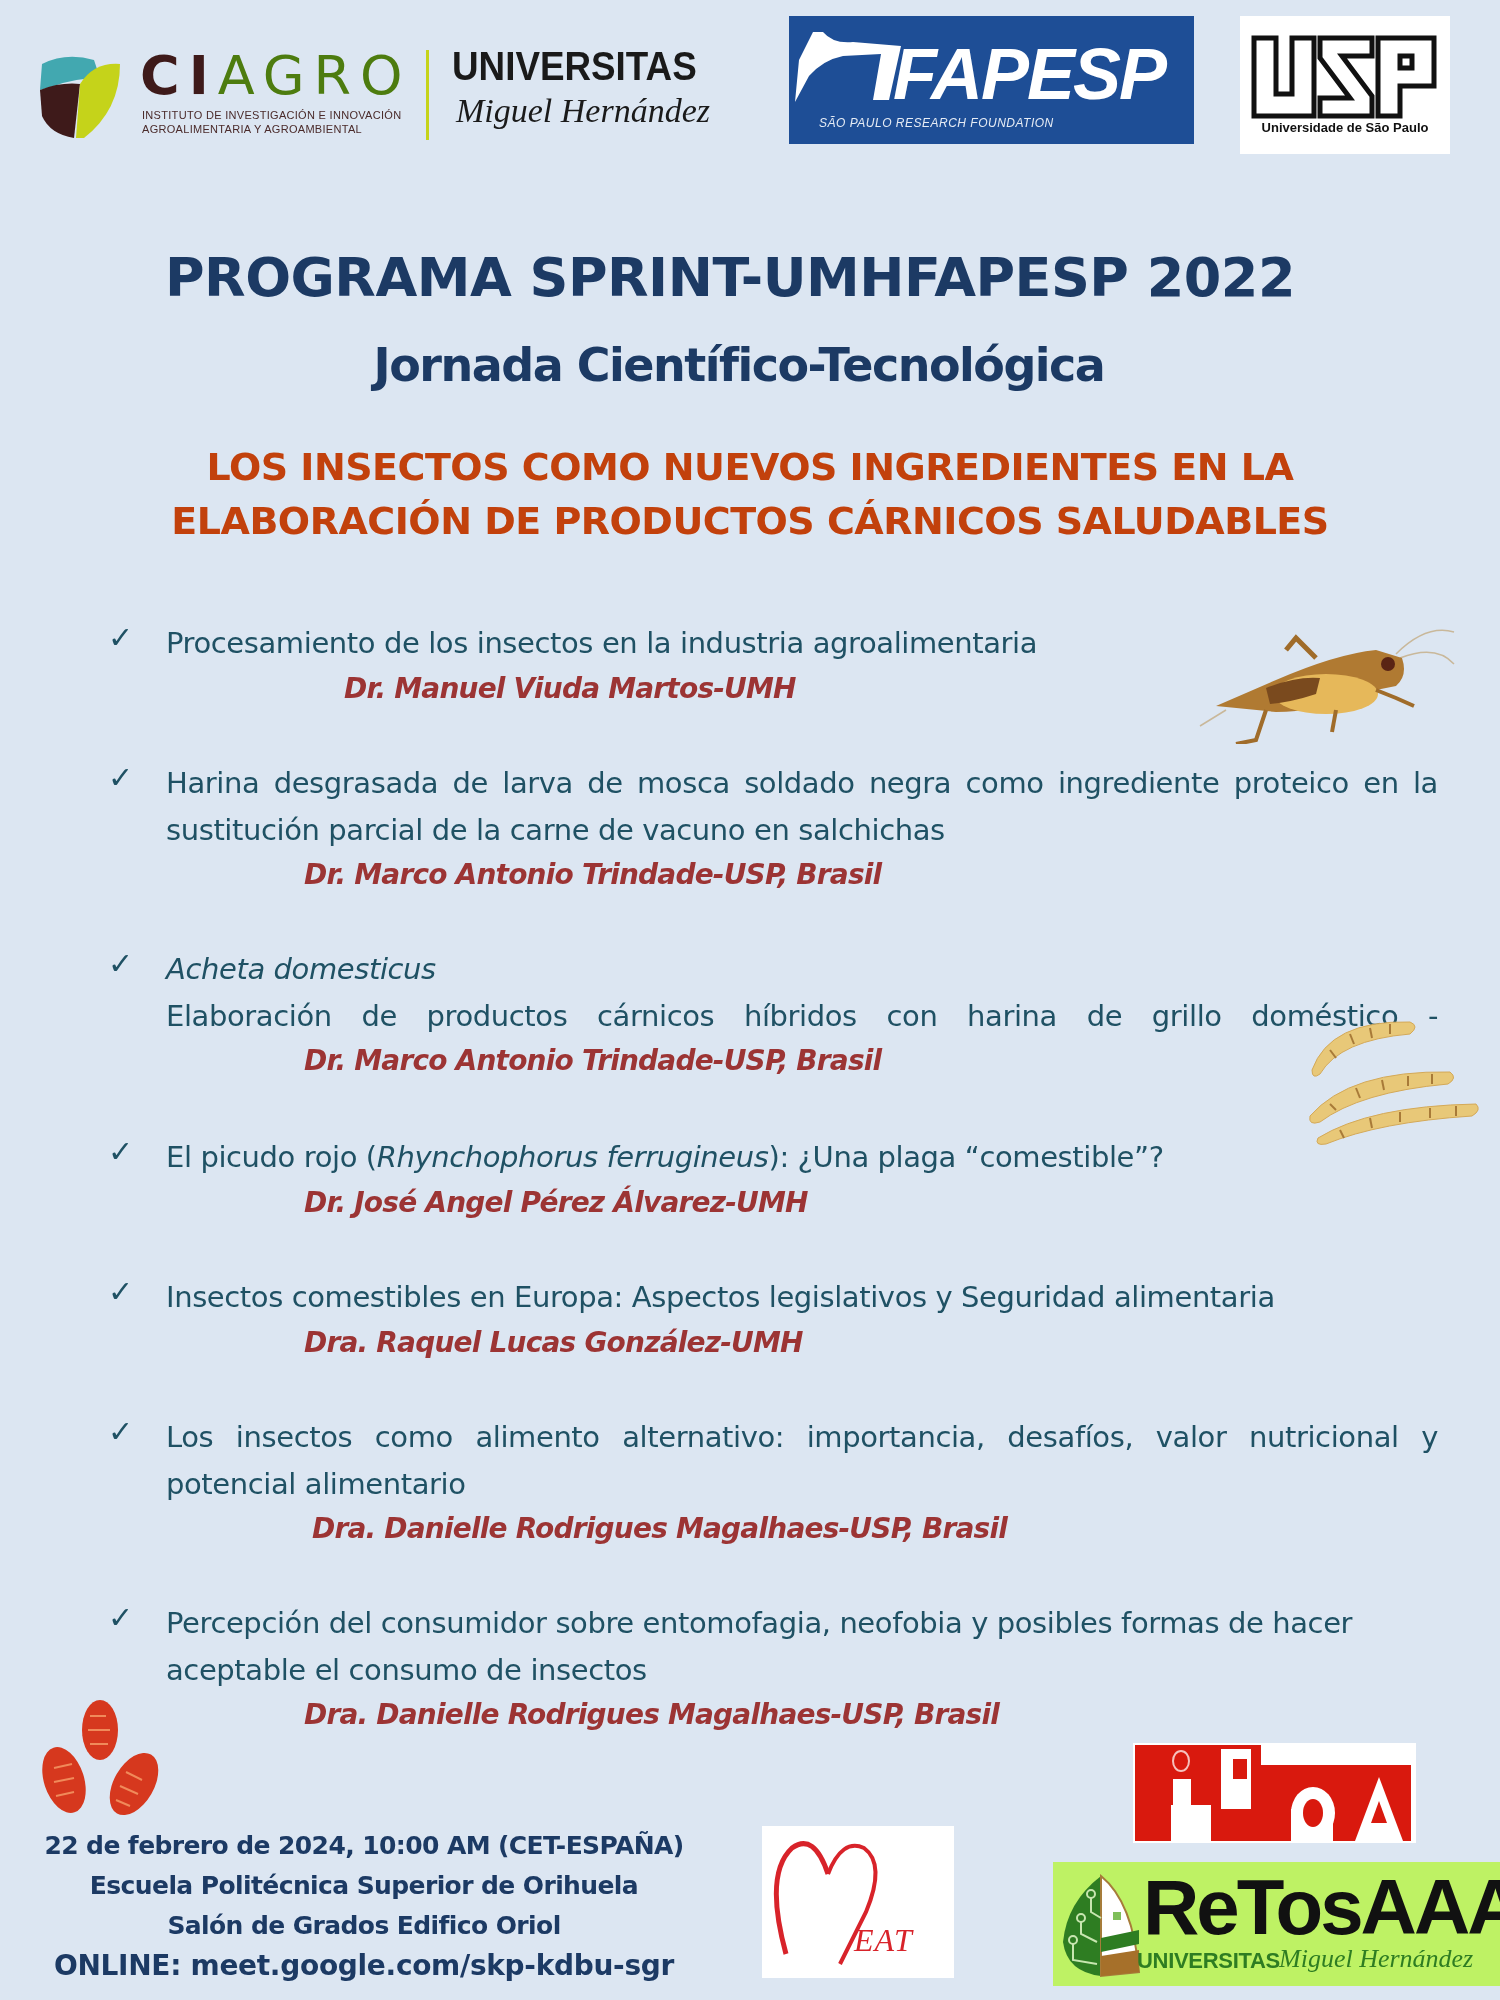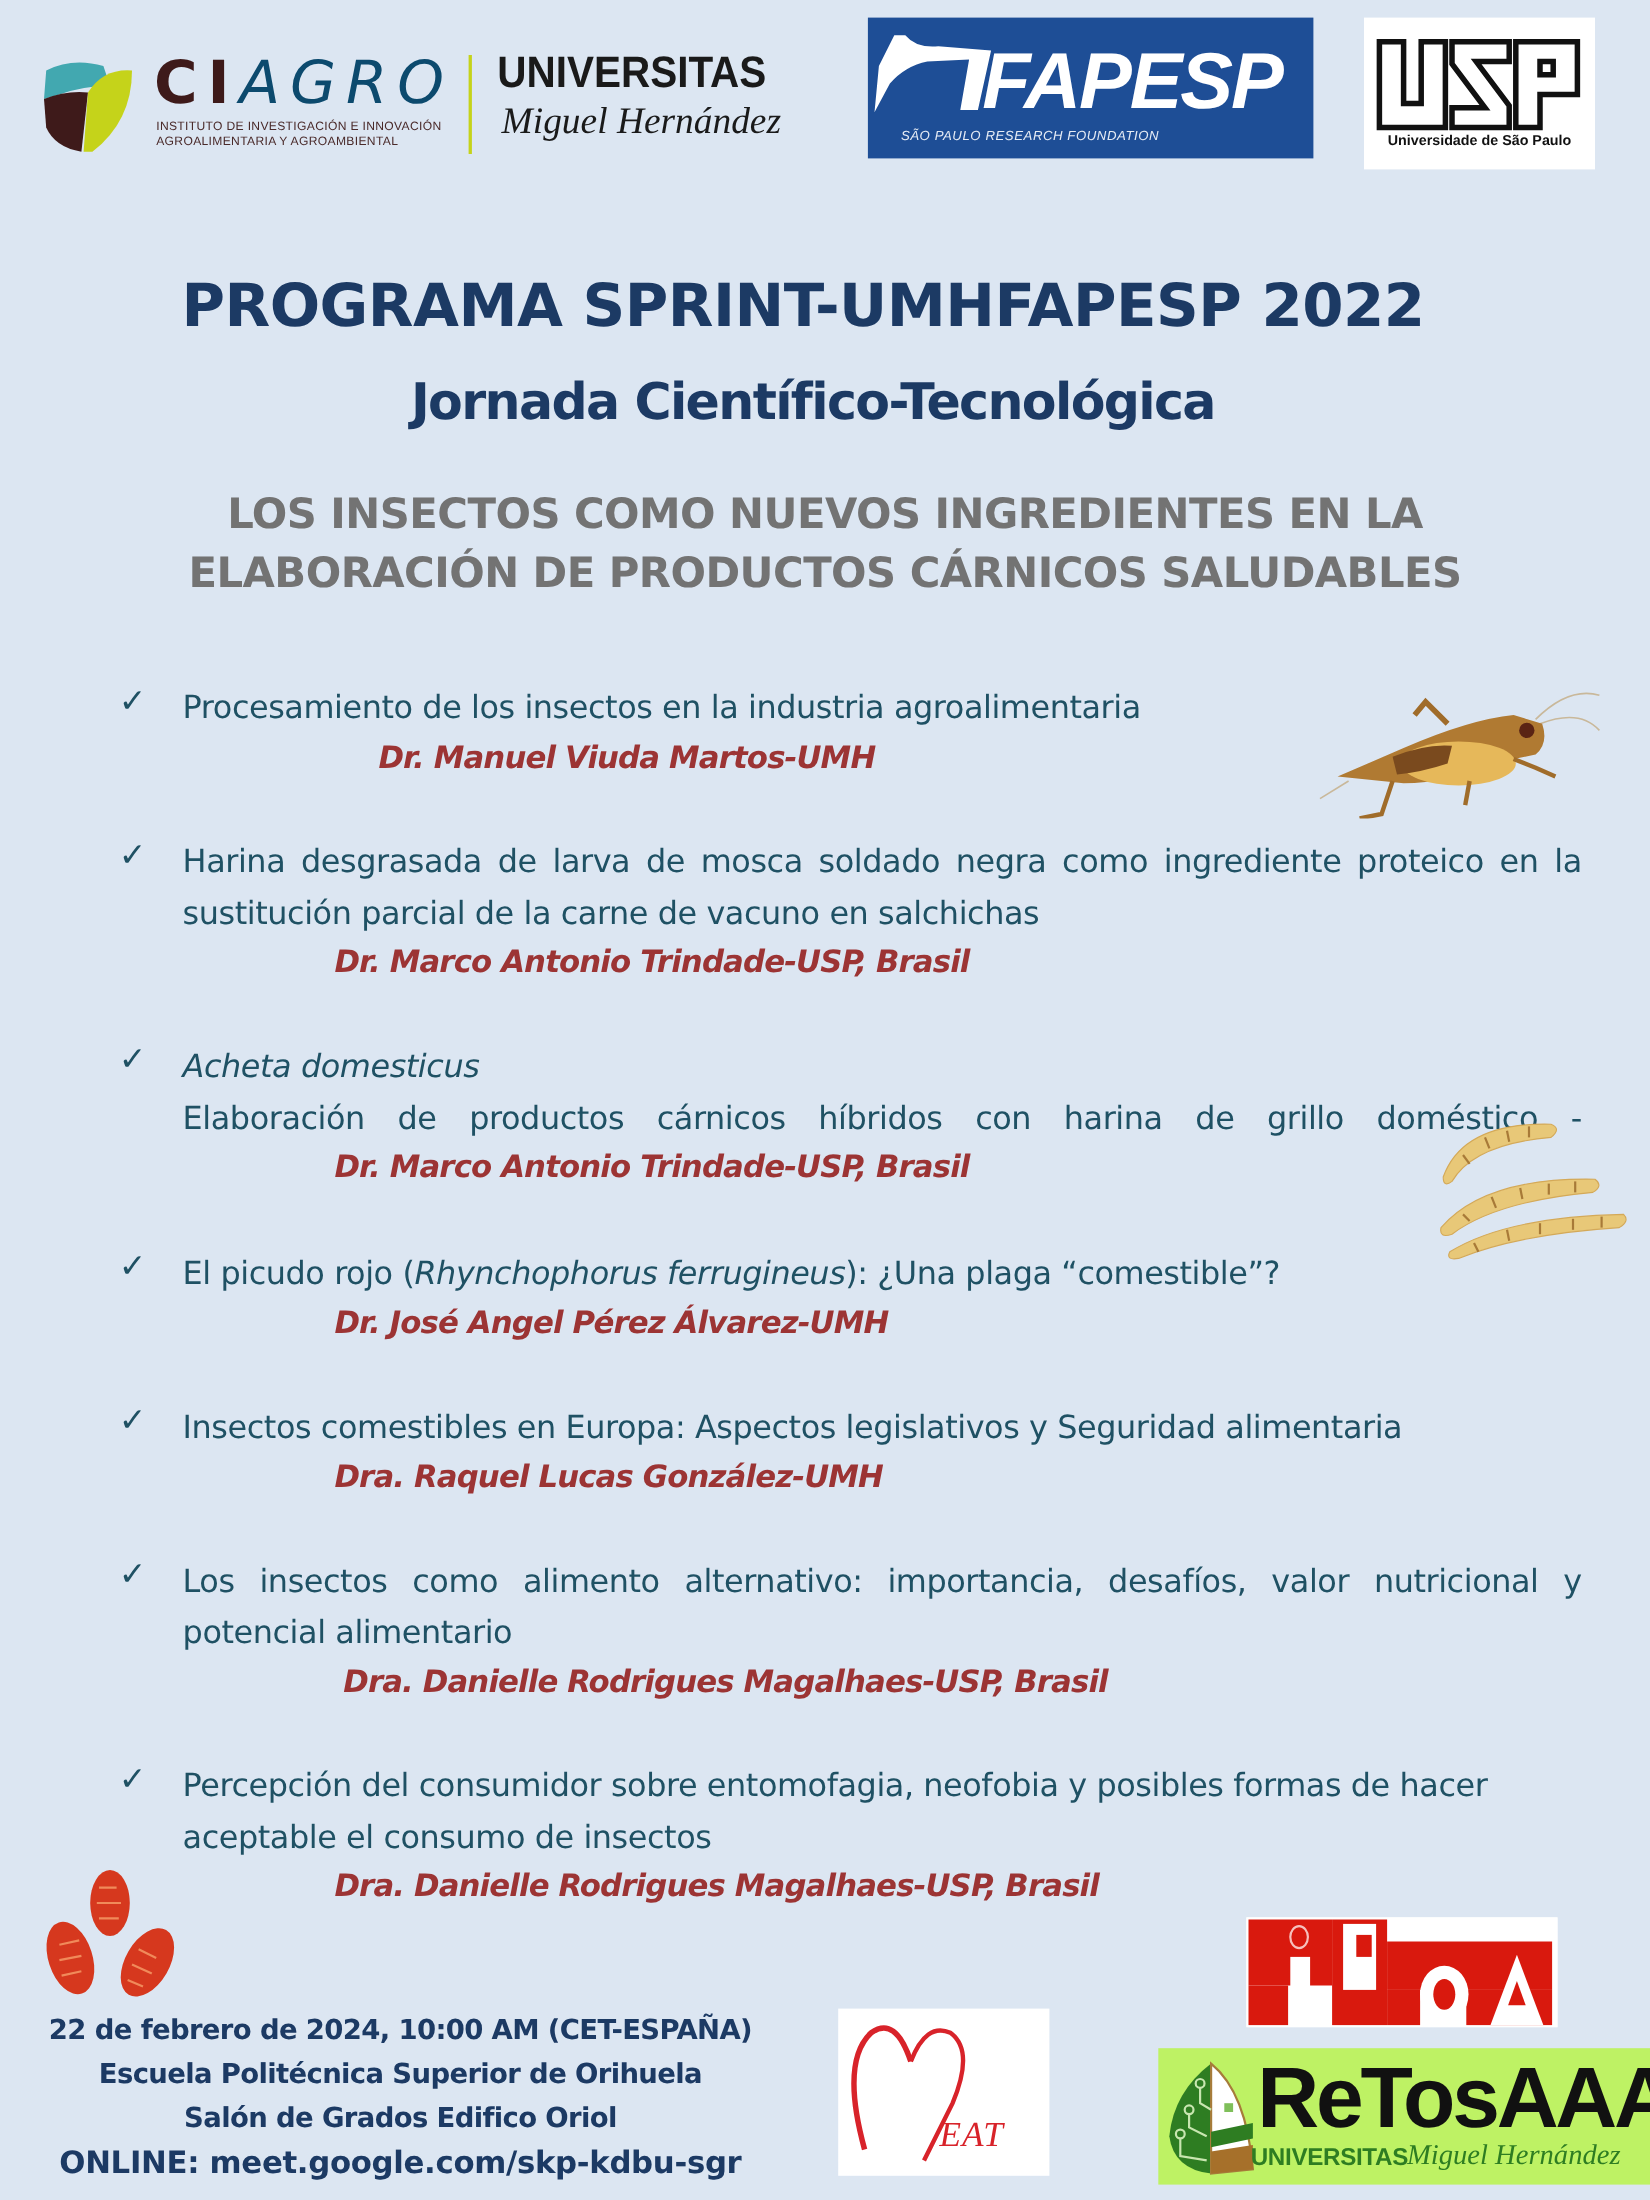--- a/index.html
+++ b/index.html
@@ -15,21 +15,21 @@
     
     #ciagro-logo { left: 36px; top: 46px; width: 370px; height: 100px; }
     #ciagro-mark { left: 0; top: 4px; width: 84px; height: 90px; }
     #ciagro-word {
       left: 104px; top: 0px;
       font-family: "DejaVu Sans", sans-serif;
       font-size: 54px; letter-spacing: 9px; font-weight: normal;
       line-height: 60px;
     }
     #ciagro-word .c { color: #3e1a1a; font-weight: bold; }
-    #ciagro-word .agro { color: #0c4a6e; font-style: italic; }
+    #ciagro-word .agro { color: #4d7c0f; }
     #ciagro-sub {
       left: 106px; top: 62px; width: 270px;
       font-family: "Liberation Sans Narrow", "Liberation Sans", sans-serif;
       font-size: 11px; line-height: 14px; color: #4a2a2a; letter-spacing: 0.3px;
     }
     #ciagro-divider { left: 426px; top: 50px; width: 3px; height: 90px; background: #c5d31a; }
 
     #umh-logo { left: 452px; top: 44px; width: 270px; height: 100px; }
     #umh-word1 {
       left: 0; top: 0;
@@ -78,21 +78,21 @@
     }
     #sub-title {
       left: 0; top: 338px; width: 1500px; text-align: center;
       font-family: "DejaVu Sans", sans-serif; font-weight: bold;
       font-size: 46px; color: #1c3a64; letter-spacing: -1.5px;
       padding-right: 22px;
     }
     #topic-title {
       left: 0; top: 440px; width: 1500px; text-align: center;
       font-family: "DejaVu Sans", sans-serif; font-weight: bold;
-      font-size: 38px; color: #737373; line-height: 54px;
+      font-size: 38px; color: #c2410c; line-height: 54px;
       letter-spacing: -0.5px;
     }
 
     
     .item { left: 0; width: 1500px; }
     .check {
       position: absolute; left: 108px; top: 0px;
       font-family: "DejaVu Sans", sans-serif;
       font-size: 30px; color: #1f5164;
     }

